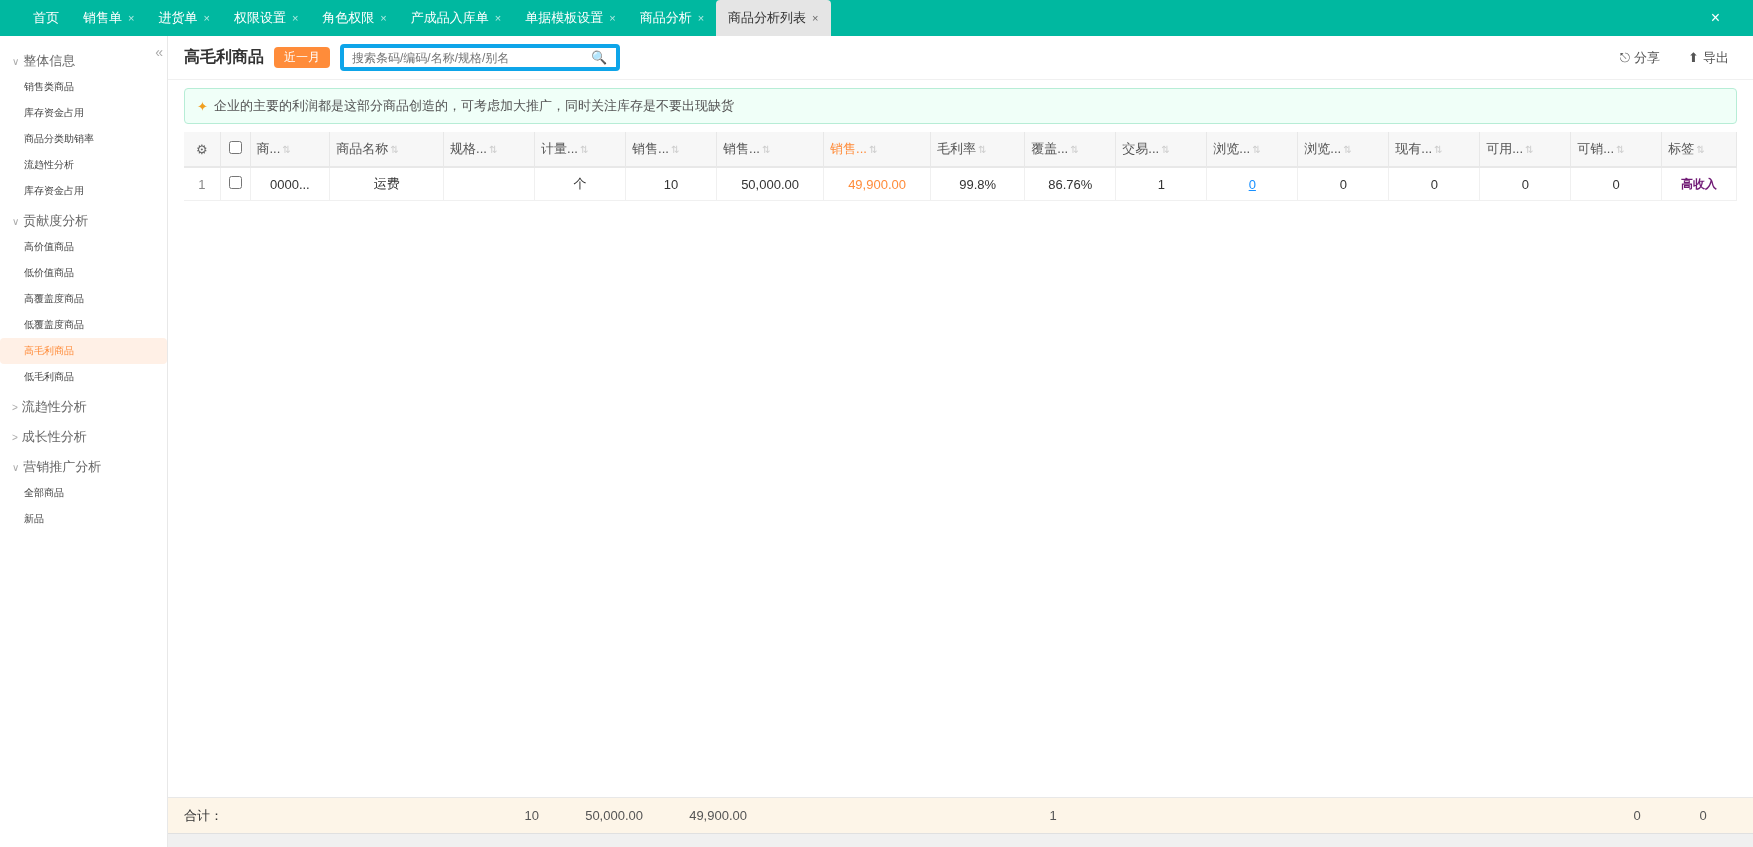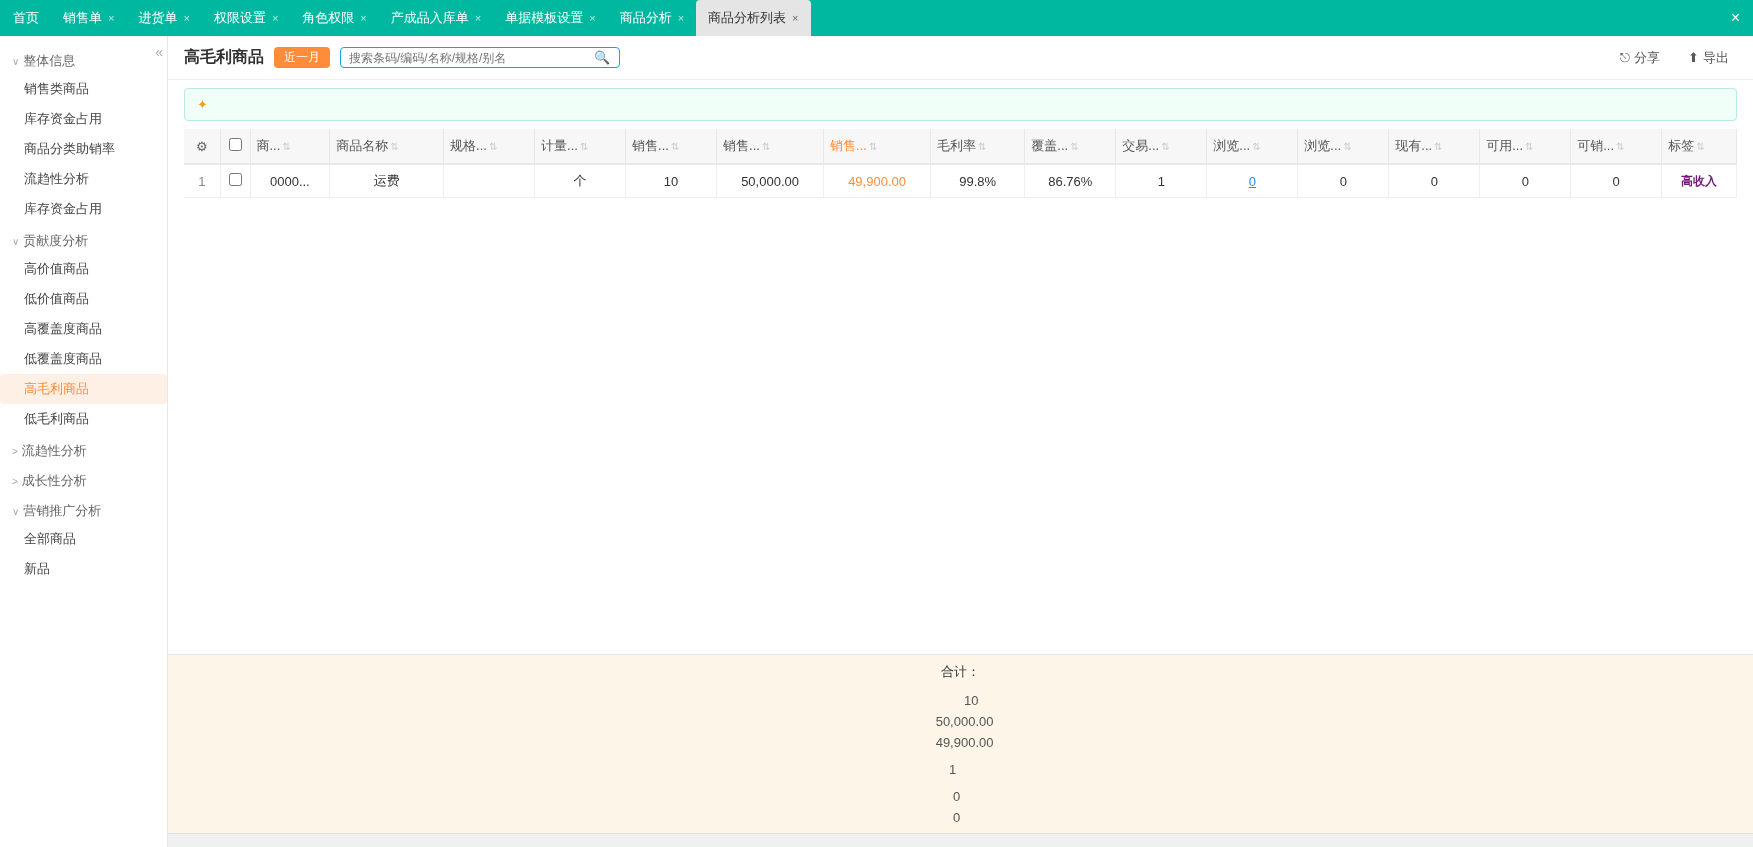--- a/index.html
+++ b/index.html
@@ -4,21 +4,21 @@
   <style>
     * { box-sizing: border-box; margin: 0; padding: 0; font-family: 'Microsoft YaHei', sans-serif; font-size: 13px; }
     body { background: #f5f5f5; overflow: hidden; }
 
     
     .top-nav {
       background: #00b8a0;
       display: flex;
       align-items: center;
       height: 36px;
-      padding: 0 1px;
+      padding: 0 21px;
       color: #fff;
     }
     .top-nav .nav-item {
       padding: 0 12px;
       height: 36px;
       display: flex;
       align-items: center;
       cursor: pointer;
       white-space: nowrap;
       color: #fff;
@@ -73,21 +73,21 @@
       display: flex;
       align-items: center;
       gap: 4px;
       cursor: pointer;
     }
     .sidebar-group-title .arrow { font-size: 10px; color: #aaa; }
     .sidebar-item {
       padding: 6px 12px 6px 24px;
       color: #444;
       cursor: pointer;
-      font-size: 13px;
+      font-size: 10px;
     }
     .sidebar-item.active {
       background: #fff0e6;
       color: #ff8c3a;
       border-radius: 4px;
     }
 
     
     .content-area {
       flex: 1;
@@ -116,21 +116,21 @@
       color: #fff;
       border: none;
       border-radius: 4px;
       padding: 2px 10px;
       font-size: 12px;
       cursor: pointer;
     }
     .search-box {
       display: flex;
       align-items: center;
-      border: 1px solid #0ea5e9;
+      border: 4px solid #0ea5e9;
       border-radius: 4px;
       padding: 2px 8px;
       flex: 1;
       max-width: 280px;
     }
     .search-box input {
       border: none;
       outline: none;
       font-size: 12px;
       color: #666;
@@ -221,21 +221,20 @@
     .footer-bar {
       background: #fdf5e8;
       border-top: 1px solid #e8e8e8;
       padding: 8px 16px;
       display: flex;
       align-items: center;
       gap: 6px;
       font-size: 12px;
       color: #555;
       min-height: 36px;
-      flex-direction: column;
     }
     .footer-label { color: #333; font-size: 13px; }
     .footer-value { min-width: 80px; text-align: right; padding-right: 8px; }
 
     
     .sidebar::-webkit-scrollbar { width: 4px; }
     .sidebar::-webkit-scrollbar-thumb { background: #ddd; border-radius: 2px; }
     .table-container::-webkit-scrollbar { height: 8px; width: 6px; }
     .table-container::-webkit-scrollbar-thumb { background: #ccc; border-radius: 4px; }
 
@@ -344,20 +343,21 @@
         </div>
         <div class="action-btn">
           <span>⬆</span>
           <span>导出</span>
         </div>
       </div>
     </div>
 
     <div class="info-banner">
       <span class="info-icon">✦</span>
+      <span>企业的主要的利润都是这部分商品创造的，可考虑加大推广，同时关注库存是不要出现缺货</span>
     </div>
 
     <div class="table-container">
       <table>
         <thead id="table-head">
             <tr>
               <th class="settings-icon-cell">⚙</th>
               <th><input type="checkbox" style=""></th>
               <th>商...<span class="sort-icon">⇅</span></th>
               <th>商品名称<span class="sort-icon">⇅</span></th>

